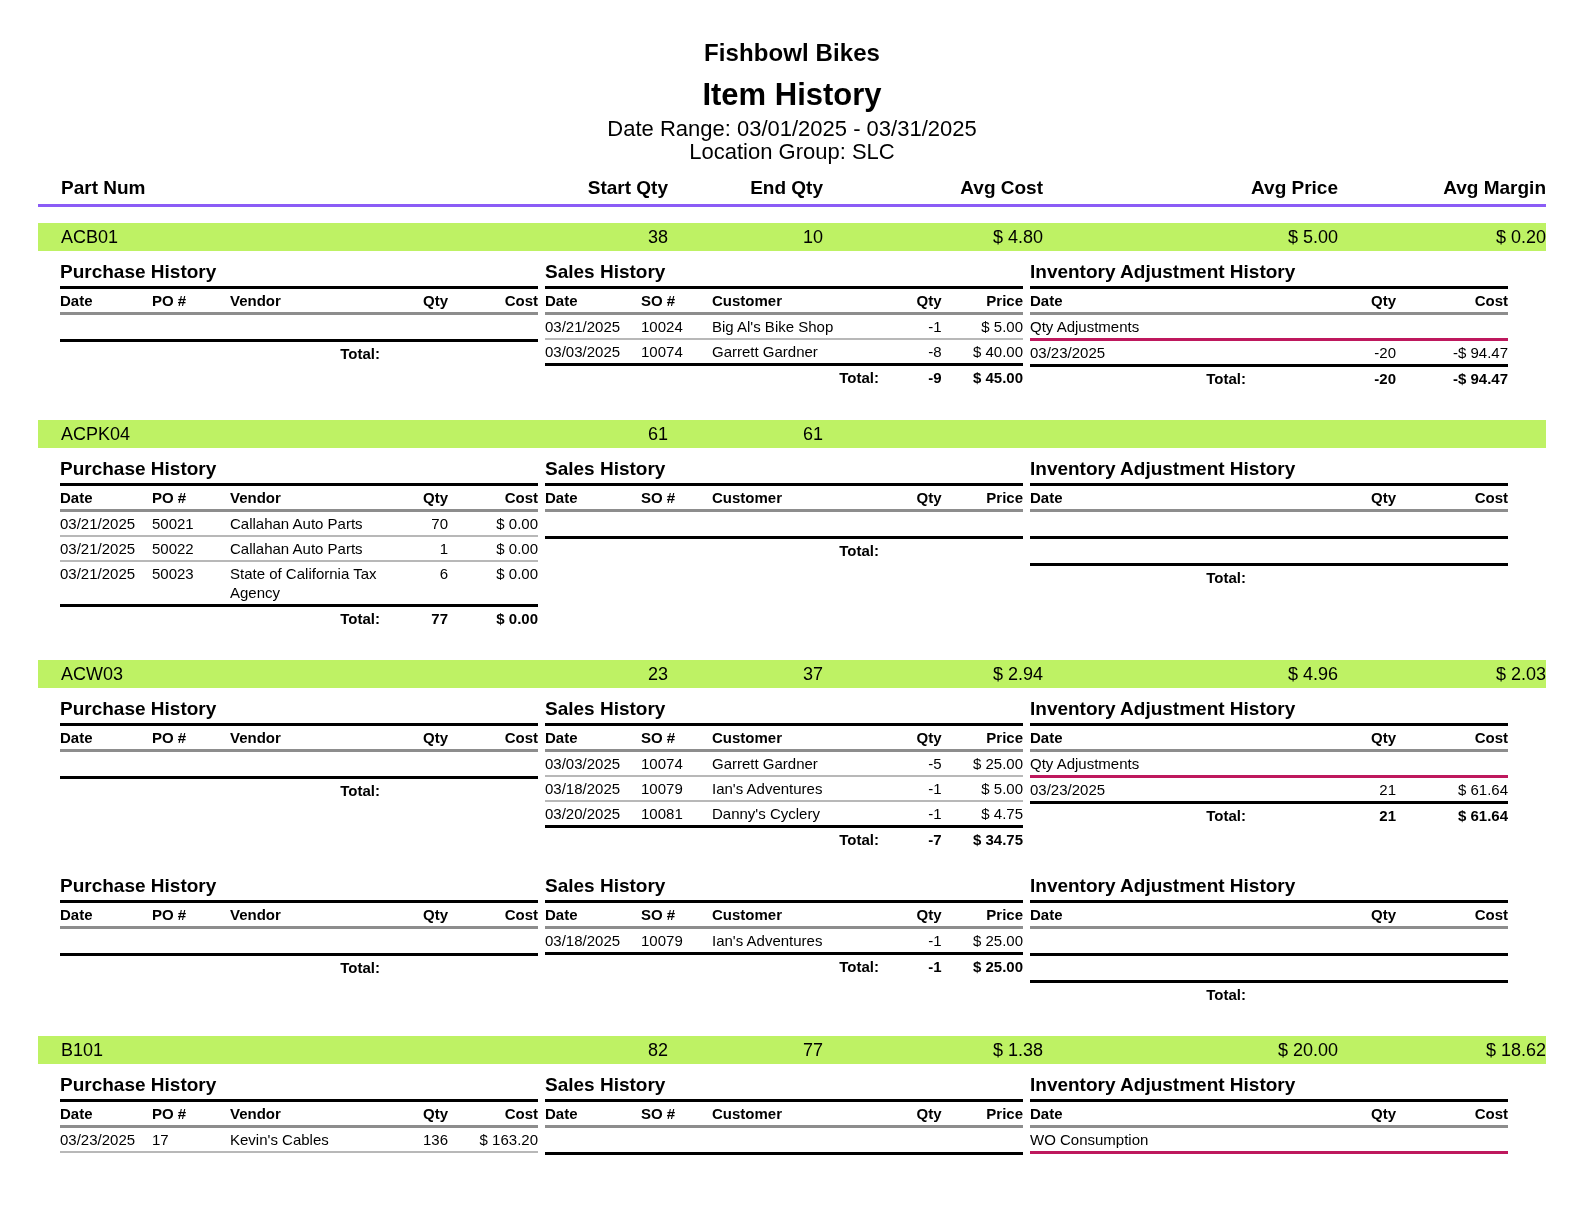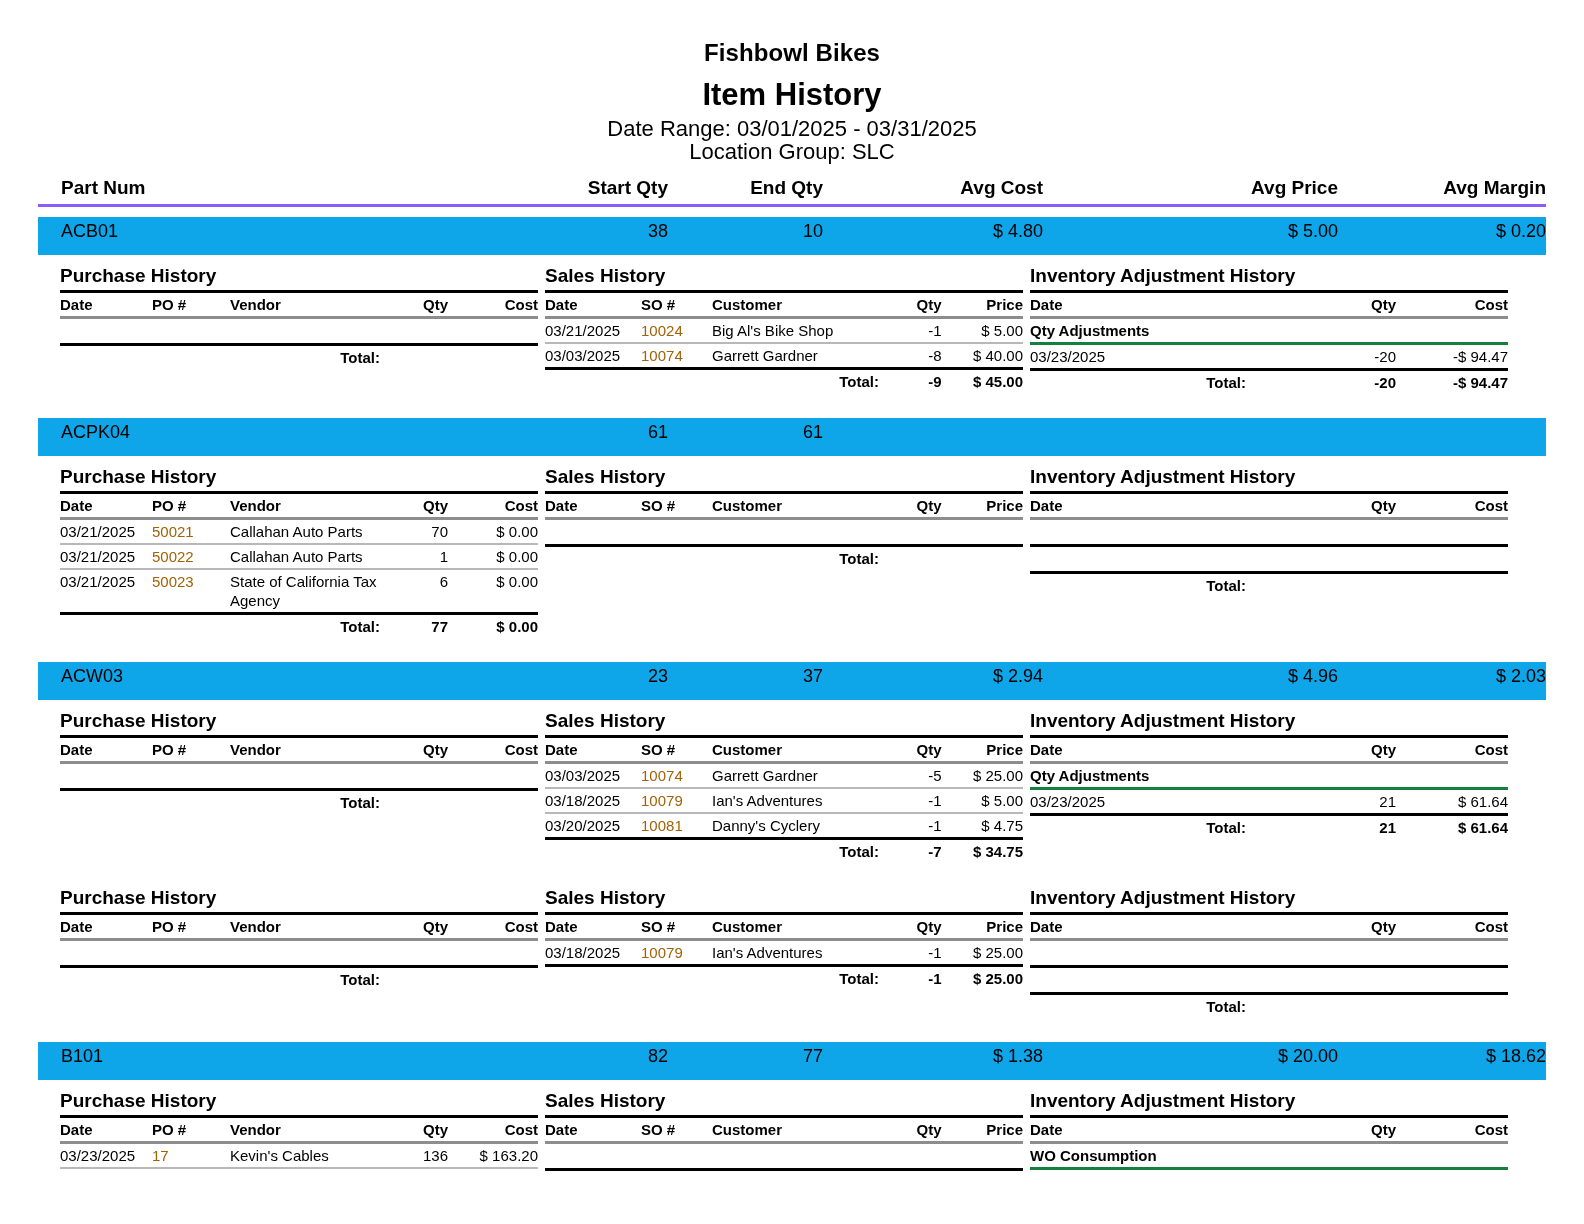--- a/index.html
+++ b/index.html
@@ -63,24 +63,24 @@
   .mr-cell { font-weight: normal; font-size: 18px; }
 
   .c-part   { left: 23px;  text-align: left; }
   .c-start  { left: 420px; width: 210px; text-align: right; }
   .c-end    { left: 625px; width: 160px; text-align: right; }
   .c-cost   { left: 785px; width: 220px; text-align: right; }
   .c-price  { left: 1005px; width: 295px; text-align: right; }
   .c-margin { left: 1300px; width: 208px; text-align: right; }
 
   .item-band {
-    background: #0ea5e9;
-    height: 38px;
+    background: #bef264;
+    height: 28px;
     position: relative;
-    margin-top: 10px;
+    margin-top: 16px;
   }
 
   
   .panels {
     display: flex;
     margin-top: 9px;
     padding: 0 22px 0 22px;
   }
   .panel {
     position: relative;
@@ -122,32 +122,32 @@
   table.hist tr.last-data td { border-bottom: 3px solid #000; }
   table.hist tr.blankrow td {
     height: 20px;
     border-bottom: 3px solid #000;
   }
   table.hist tr.extra-gap td {
     height: 20px;
     border-bottom: 3px solid #000;
   }
   table.hist tr.grouprow td {
-    font-weight: bold;
-    border-bottom: 3px solid #15803d;
+    font-weight: normal;
+    border-bottom: 3px solid #be185d;
     padding-top: 2px;
   }
   table.hist tr.totalrow td {
     font-weight: bold;
     border-bottom: none;
     padding-top: 2px;
   }
   .ta-l { text-align: left; }
   .ta-r { text-align: right; }
-  .lnk { color: #a16207; }
+  .lnk { color: #000000; }
   .w-date { width: 92px; }
   .w-po   { width: 78px; }
   .w-vend { width: 150px; }
   .w-qty  { width: 68px; }
   .w-cost { width: 90px; }
   .w-sdate { width: 92px; }
   .w-so    { width: 68px; }
   .w-cust  { width: 160px; }
   .w-sqty  { width: 60px; }
   .w-price { width: 78px; }

